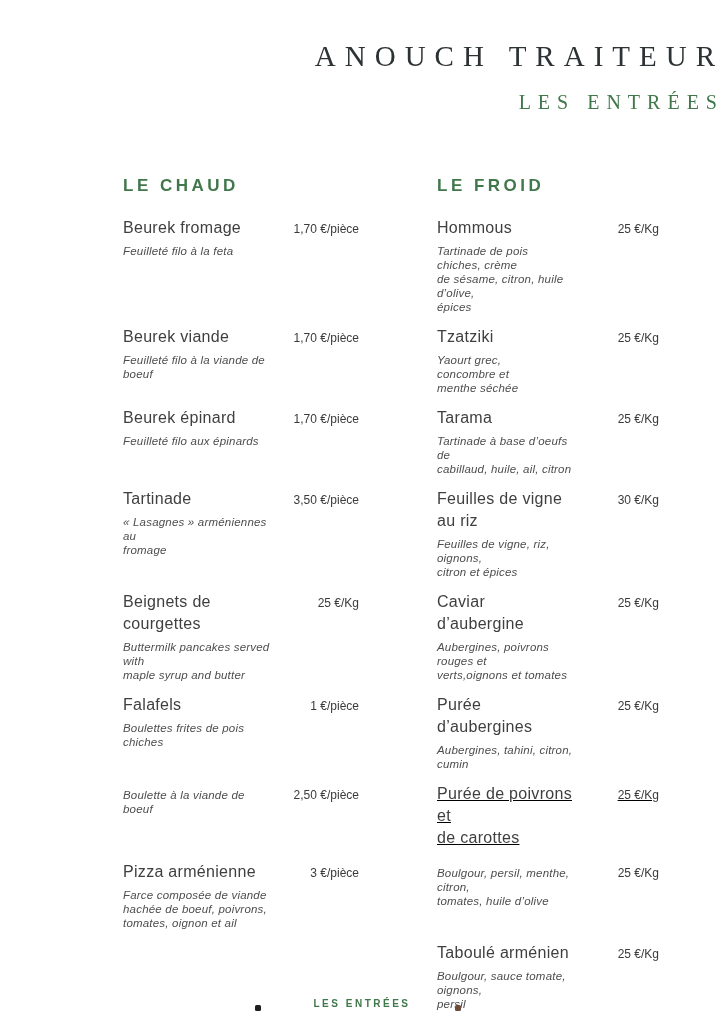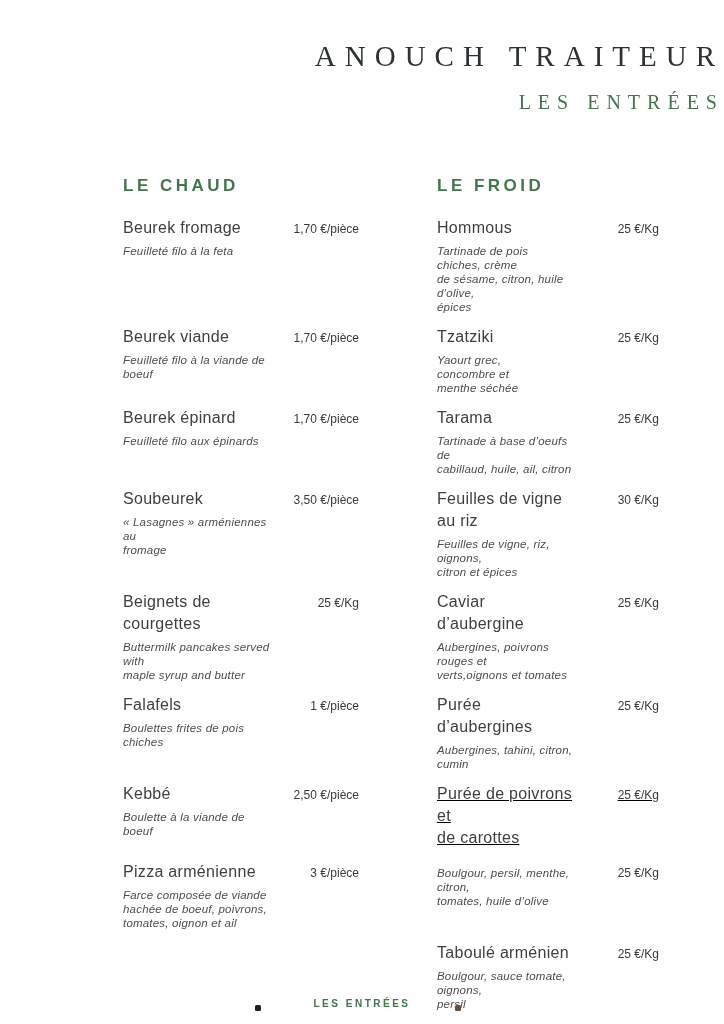--- a/index.html
+++ b/index.html
@@ -142,21 +142,21 @@
   </div>
     <div class="menu-item" style="grid-area: 4 / 1;">
     <div class="item-text">
       <div class="item-name">Beurek épinard</div>
       <div class="item-desc">Feuilleté filo aux épinards</div>
     </div>
     <div class="item-price">1,70 €/pièce</div>
   </div>
     <div class="menu-item" style="grid-area: 5 / 1;">
     <div class="item-text">
-      <div class="item-name">Soubeurek</div>
+      <div class="item-name">Tartinade</div>
       <div class="item-desc">« Lasagnes » arméniennes au
 fromage</div>
     </div>
     <div class="item-price">3,50 €/pièce</div>
   </div>
     <div class="menu-item" style="grid-area: 6 / 1;">
     <div class="item-text">
       <div class="item-name">Beignets de courgettes</div>
       <div class="item-desc">Buttermilk pancakes served with
 maple syrup and butter</div>
@@ -165,21 +165,20 @@
   </div>
     <div class="menu-item" style="grid-area: 7 / 1;">
     <div class="item-text">
       <div class="item-name">Falafels</div>
       <div class="item-desc">Boulettes frites de pois chiches</div>
     </div>
     <div class="item-price">1 €/pièce</div>
   </div>
     <div class="menu-item" style="grid-area: 8 / 1;">
     <div class="item-text">
-      <div class="item-name">Kebbé</div>
       <div class="item-desc">Boulette à la viande de boeuf</div>
     </div>
     <div class="item-price">2,50 €/pièce</div>
   </div>
     <div class="menu-item" style="grid-area: 9 / 1;">
     <div class="item-text">
       <div class="item-name">Pizza arménienne</div>
       <div class="item-desc">Farce composée de viande
 hachée de boeuf, poivrons,
 tomates, oignon et ail</div>

